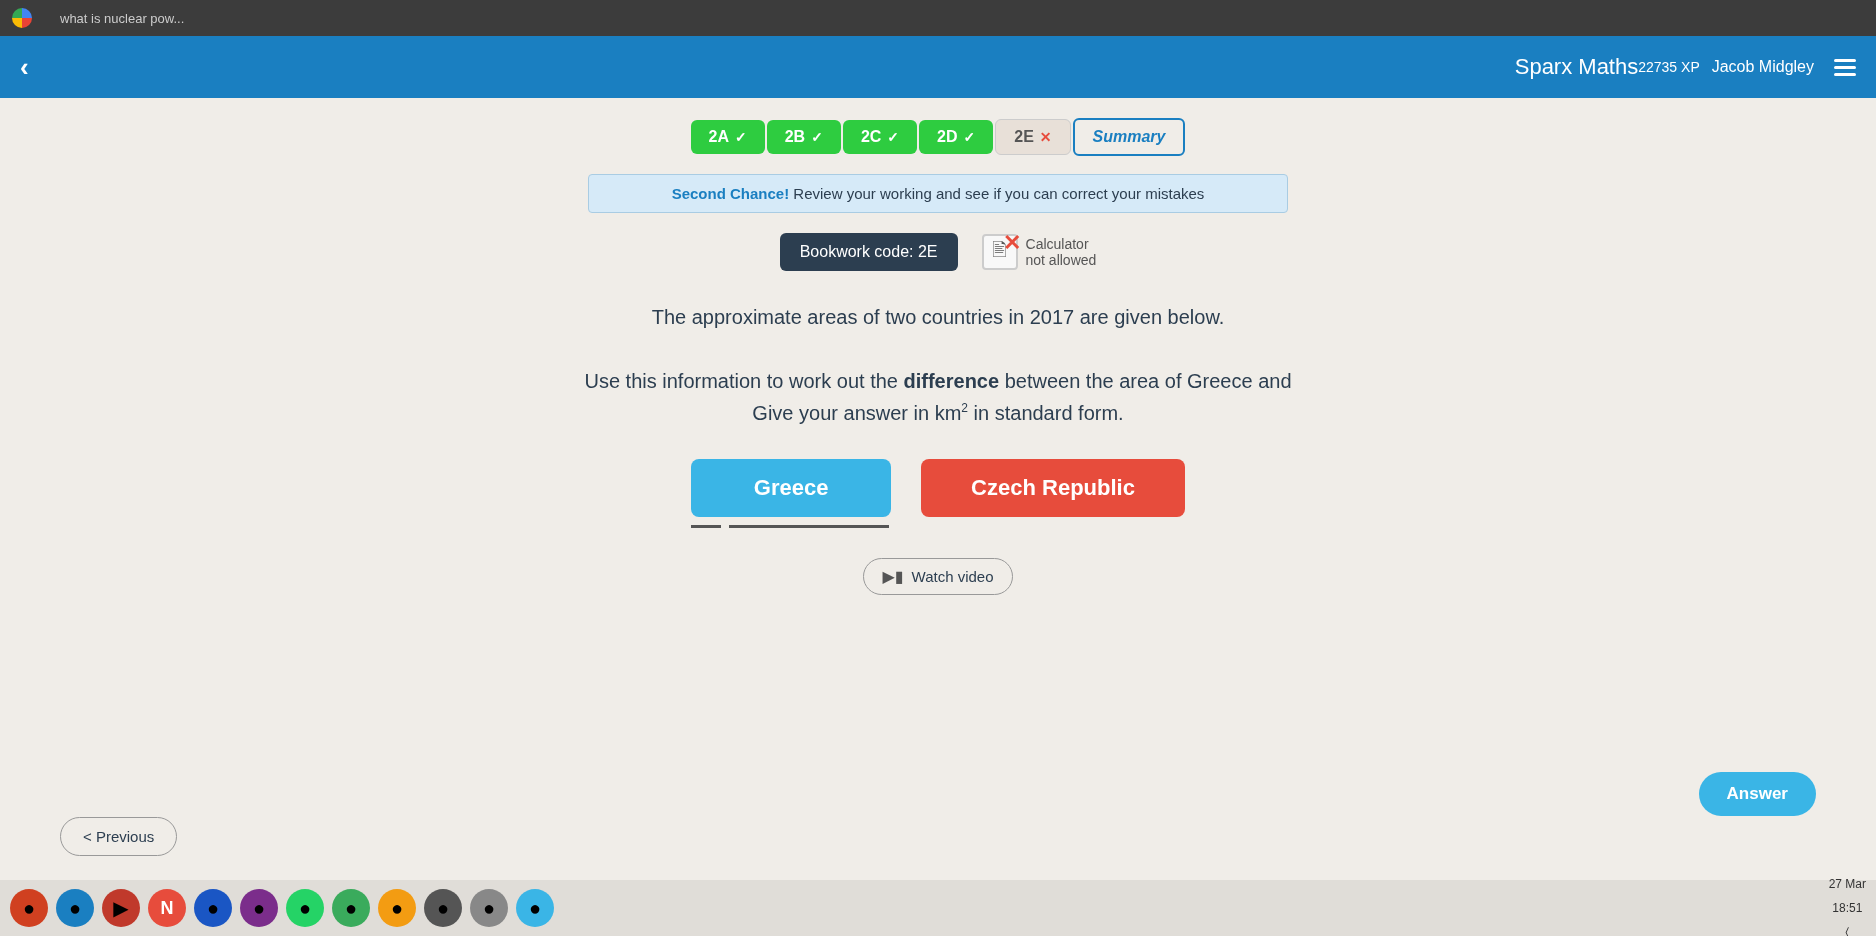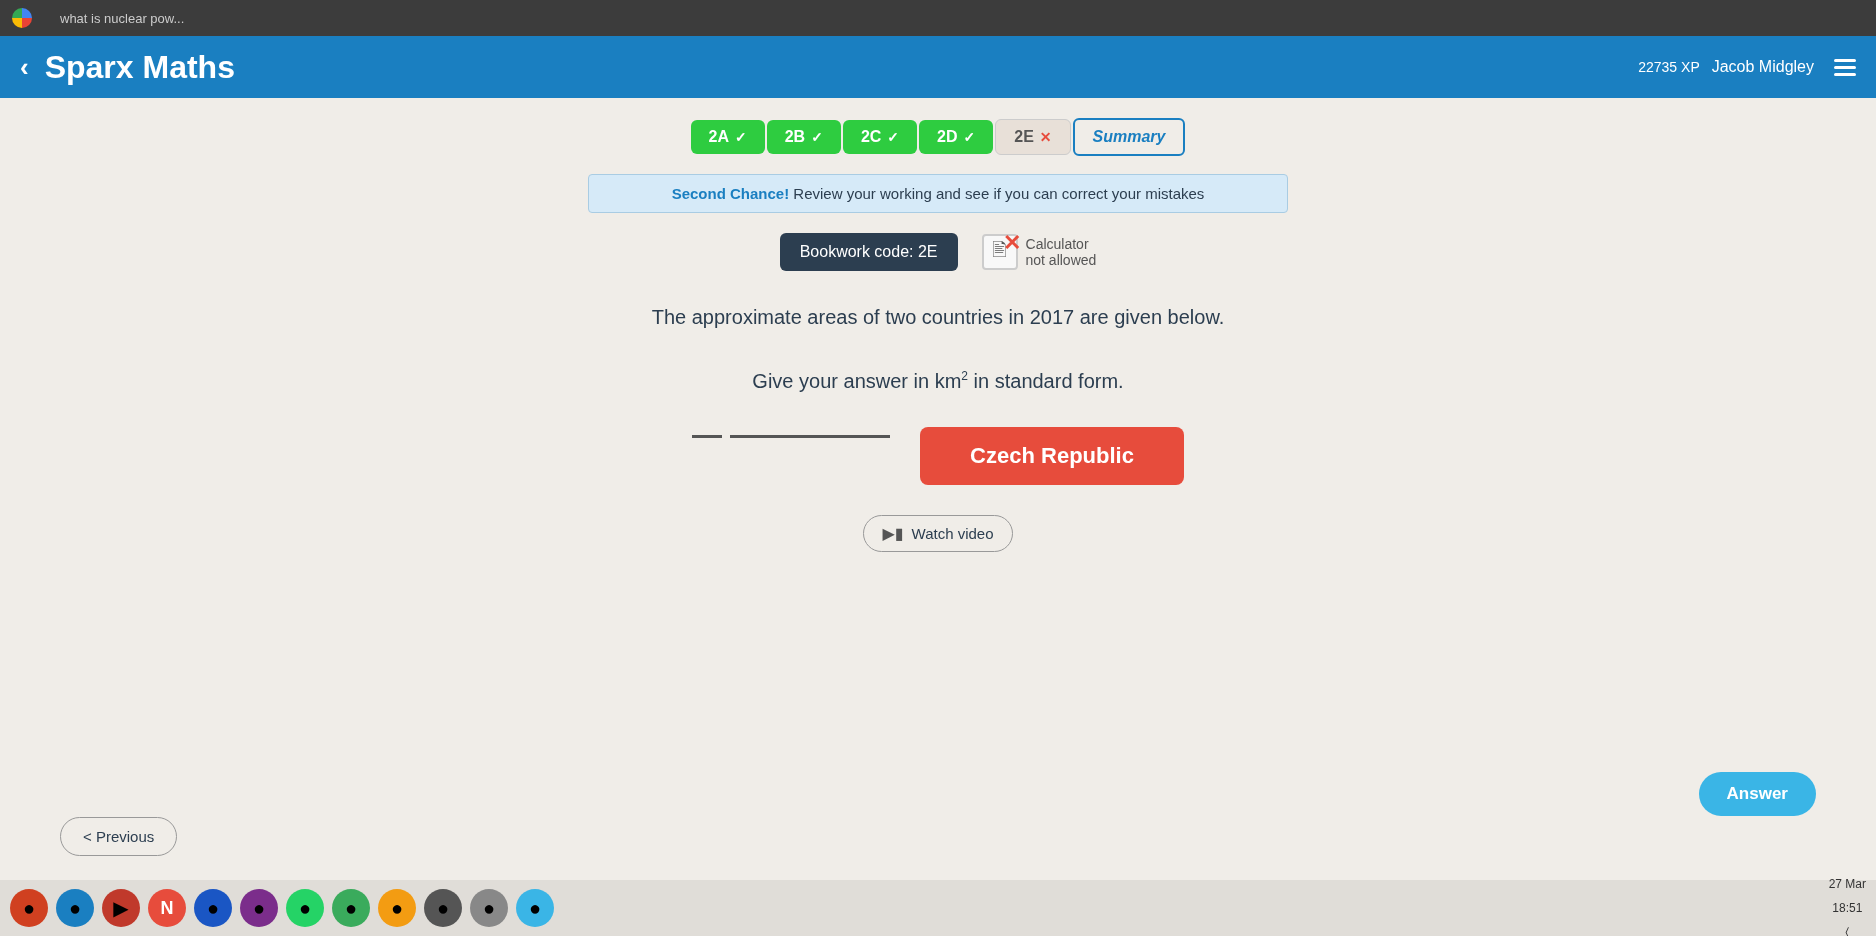--- a/index.html
+++ b/index.html
@@ -52,23 +52,24 @@
     }
     .back-arrow {
       color: white;
       font-size: 26px;
       margin-right: 16px;
       cursor: pointer;
       font-weight: bold;
     }
     .app-title {
       color: white;
-      font-size: 32px;
-      font-weight: bold;
+      font-size: 22px;
+      font-weight: normal;
       flex: 1;
+      text-align: right;
     }
     .user-info {
       color: white;
       font-size: 14px;
       display: flex;
       align-items: center;
       gap: 12px;
     }
     .xp-label {
       font-size: 14px;
@@ -398,26 +399,30 @@
           <div>Calculator</div>
           <div>not allowed</div>
         </div>
       </div>
     </div>
 
     <div class="question-text">
       <div>The approximate areas of two countries in 2017 are given below.</div>
       <br>
       <div>
+        <span>Use this information to work out the </span><strong>difference</strong><span> between the area of Greece and</span>
+      </div>
+      <div>
         <span>Give your answer in km</span><sup>2</sup><span> in standard form.</span>
       </div>
     </div>
 
     <div class="countries-row">
       <div>
+        <div class="country-card card-greece">Greece</div>
         <div class="input-row">
           <div class="dash-input"></div>
           <div class="text-input-field"></div>
         </div>
       </div>
       <div class="country-card card-czech">Czech Republic</div>
     </div>
 
     <div class="watch-video-btn">
       <span class="video-icon">▶▮</span>

